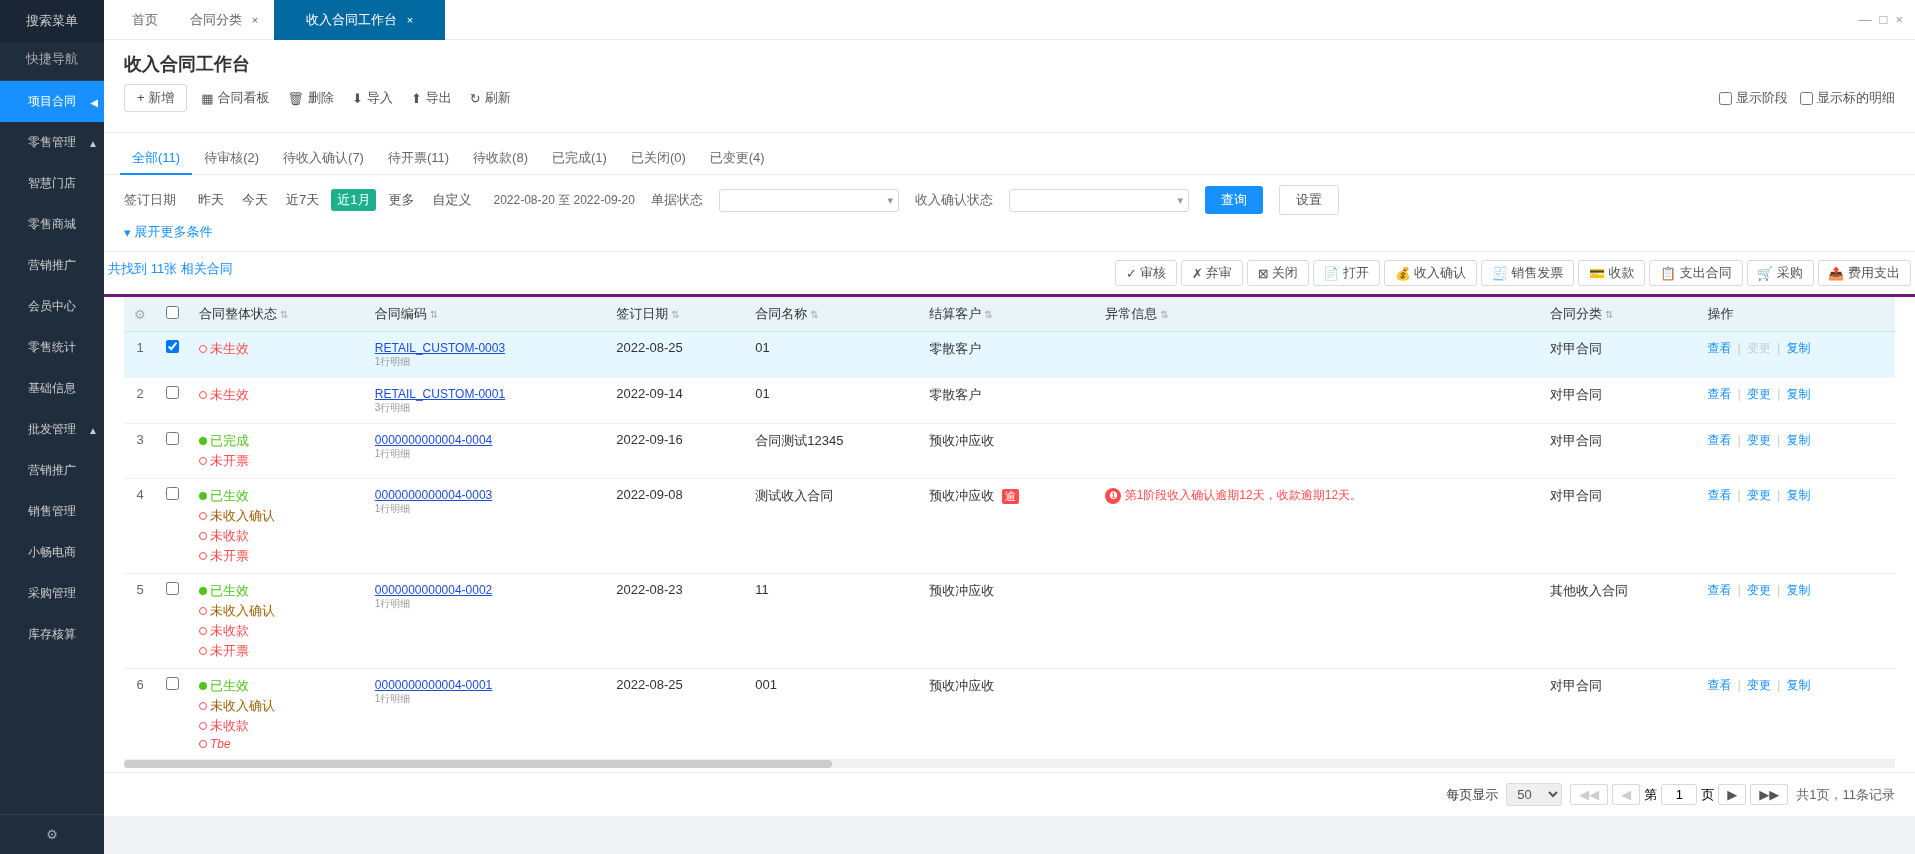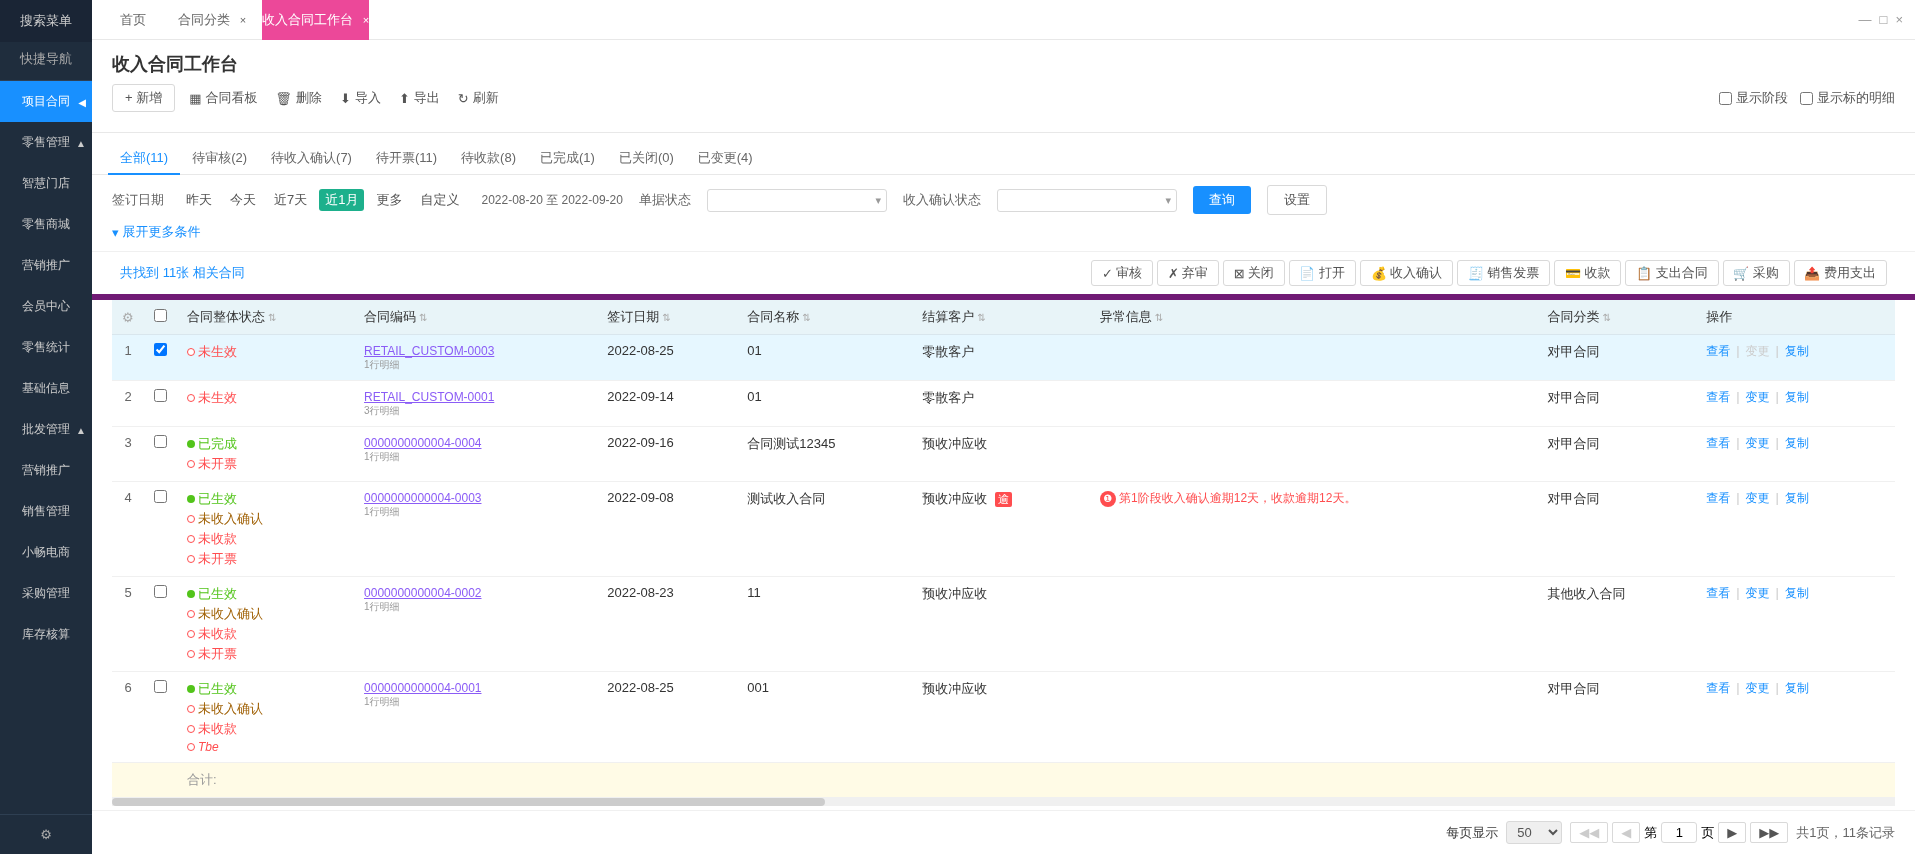--- a/index.html
+++ b/index.html
@@ -1,34 +1,34 @@
 <!DOCTYPE html>
 <html><head>
   <meta charset="utf-8">
   <style>
     * { box-sizing: border-box; margin: 0; padding: 0; font-family: 'Microsoft YaHei', Arial, sans-serif; font-size: 13px; }
     body { background: #f0f2f5; display: flex; height: 854px; overflow: hidden; }
 
     
-    .sidebar { width: 92px; background: #1f2d3d; color: #fff; display: flex; flex-direction: column; height: 100%; flex-shrink: 0; justify-content: center; }
+    .sidebar { width: 104px; background: #1f2d3d; color: #fff; display: flex; flex-direction: column; height: 100%; flex-shrink: 0; justify-content: center; }
     .sidebar-search { padding: 12px 8px; background: #1a2535; cursor: pointer; text-align: center; font-size: 13px; color: #ccc; }
     .sidebar-nav { padding: 8px; text-align: center; font-size: 13px; color: #aaa; border-bottom: 1px solid #2e3f52; padding-bottom: 12px; }
     .sidebar-item { padding: 12px 4px; text-align: center; color: #ccc; cursor: pointer; position: relative; }
     .sidebar-item.active { background: #1890ff; color: #fff; }
     .sidebar-item-label { font-size: 12px; }
     .sidebar-item-arrow { position: absolute; right: 6px; top: 50%; transform: translateY(-50%); font-size: 10px; }
     .sidebar-bottom { margin-top: auto; padding: 12px 0; text-align: center; color: #aaa; border-top: 1px solid #2e3f52; }
 
     
     .main { flex: 1; display: flex; flex-direction: column; overflow: hidden; }
 
     
     .tabs-bar { background: #fff; border-bottom: 1px solid #e8e8e8; display: flex; align-items: center; padding: 0 12px; height: 40px; position: relative; }
     .tab { padding: 0 16px; height: 40px; line-height: 40px; cursor: pointer; color: #666; font-size: 13px; }
-    .tab.active-tab { background: #ec4899; color: #fff; padding: 0 0; border-radius: 0; }
+    .tab.active-tab { background: #0369a1; color: #fff; padding: 0 32px; border-radius: 0; }
     .tab-close { margin-left: 6px; cursor: pointer; font-size: 11px; }
     .tabs-right { margin-left: auto; display: flex; align-items: center; gap: 8px; color: #999; font-size: 13px; }
 
     
     .page-header { background: #fff; padding: 12px 20px 8px; border-bottom: 1px solid #e8e8e8; }
     .page-title { font-size: 18px; font-weight: bold; color: #333; margin-bottom: 8px; }
     .toolbar { display: flex; align-items: center; gap: 10px; margin-bottom: 12px; }
     .toolbar-btn { display: flex; align-items: center; gap: 4px; color: #555; cursor: pointer; font-size: 13px; padding: 2px 4px; }
     .toolbar-spacer { flex: 1; }
     .display-options { display: flex; align-items: center; gap: 12px; }
@@ -52,42 +52,42 @@
     .date-option.active { background: #1db08c; color: #fff; border-radius: 3px; }
     .date-range { color: #666; font-size: 12px; }
     .filter-select { border: 1px solid #d9d9d9; border-radius: 3px; padding: 3px 24px 3px 8px; color: #555; background: #fff; cursor: pointer; min-width: 180px; appearance: none; font-size: 13px; }
     .filter-select-wrap { position: relative; display: inline-block; }
     .filter-select-wrap::after { content: '▾'; position: absolute; right: 6px; top: 50%; transform: translateY(-50%); color: #999; pointer-events: none; font-size: 11px; }
     .expand-btn { color: #1890ff; cursor: pointer; font-size: 13px; display: flex; align-items: center; gap: 4px; }
     .search-btn { background: #1890ff; color: #fff; border: none; border-radius: 3px; padding: 5px 16px; cursor: pointer; font-size: 13px; }
     .setting-btn { border: 1px solid #d9d9d9; background: #fff; color: #555; border-radius: 3px; padding: 5px 16px; cursor: pointer; font-size: 13px; }
 
     
-    .action-bar { padding: 8px 28px; background: #fff; display: flex; align-items: center; gap: 4px; border-bottom: 6px solid #701a75; flex-wrap: wrap; }
+    .action-bar { padding: 8px 4px; background: #fff; display: flex; align-items: flex-start; gap: 4px; border-bottom: 3px solid #701a75; flex-wrap: wrap; }
     .found-text { color: #333; font-size: 13px; margin-right: 8px; }
     .found-text span { color: #1890ff; }
     .action-btn { display: flex; align-items: center; gap: 3px; padding: 3px 10px; border: 1px solid #d9d9d9; border-radius: 3px; background: #fff; color: #555; cursor: pointer; font-size: 12px; }
     .action-spacer { flex: 1; }
 
     
     .table-wrap { padding: 0 20px; background: #fff; overflow-x: auto; }
     table { width: 100%; border-collapse: collapse; }
     thead tr { background: #e8f4f8; }
     th { padding: 8px 10px; text-align: left; color: #333; font-weight: normal; font-size: 13px; border-bottom: 1px solid #d9e6ed; white-space: nowrap; }
     td { padding: 8px 10px; color: #333; font-size: 13px; border-bottom: 1px solid #f0f0f0; vertical-align: top; }
     tr.row-selected { background: #e6f7ff; }
     .row-num { color: #666; text-align: center; }
     .status-badge { display: inline-flex; align-items: center; gap: 3px; font-size: 12px; }
     .status-invalid { color: #ff4d4f; }
     .status-complete { color: #52c41a; }
     .status-active { color: #52c41a; }
     .circle-red { background: #ff4d4f; border: 1px solid #ff4d4f; }
     .status-unconfirm { color: #a16207; }
     .status-uncollect { color: #ff4d4f; }
-    .contract-link { color: #8b5cf6; text-decoration: underline; cursor: pointer; font-size: 12px; }
+    .contract-link { color: #1d4ed8; text-decoration: underline; cursor: pointer; font-size: 12px; }
     .contract-detail { color: #999; font-size: 10px; }
     .error-text { color: #ff4d4f; font-size: 12px; }
     .warning-icon { display: inline-block; width: 16px; height: 16px; background: #ff4d4f; border-radius: 50%; color: #fff; text-align: center; line-height: 16px; font-size: 10px; }
     .ops-btns { display: flex; gap: 6px; white-space: nowrap; }
     .op-link { color: #1890ff; cursor: pointer; font-size: 12px; }
     .op-sep { color: #ccc; }
     .op-disabled { color: #ccc; cursor: default; font-size: 12px; }
     .sort-icon { color: #aaa; font-size: 10px; cursor: pointer; }
     .col-gear { color: #aaa; cursor: pointer; }
     th .th-inner { display: flex; align-items: center; gap: 3px; }
@@ -620,24 +620,20 @@
                 <div class="ops-btns">
                   <span class="op-link">查看</span>
                   <span class="op-sep">|</span>
                   <span class="op-link">变更</span>
                   <span class="op-sep">|</span>
                   <span class="op-link">复制</span>
                 </div>
               </td>
             </tr>
 
-            <tr class="summary-row">
-              <td colspan="2"></td>
-              <td colspan="8">合计:</td>
-            </tr>
           </tbody>
         </table>
       </div>
 
       <div style="padding:0 20px 4px;background:#fff;">
         <div class="scroll-hint">
           <div class="scroll-thumb"></div>
         </div>
       </div>
 

